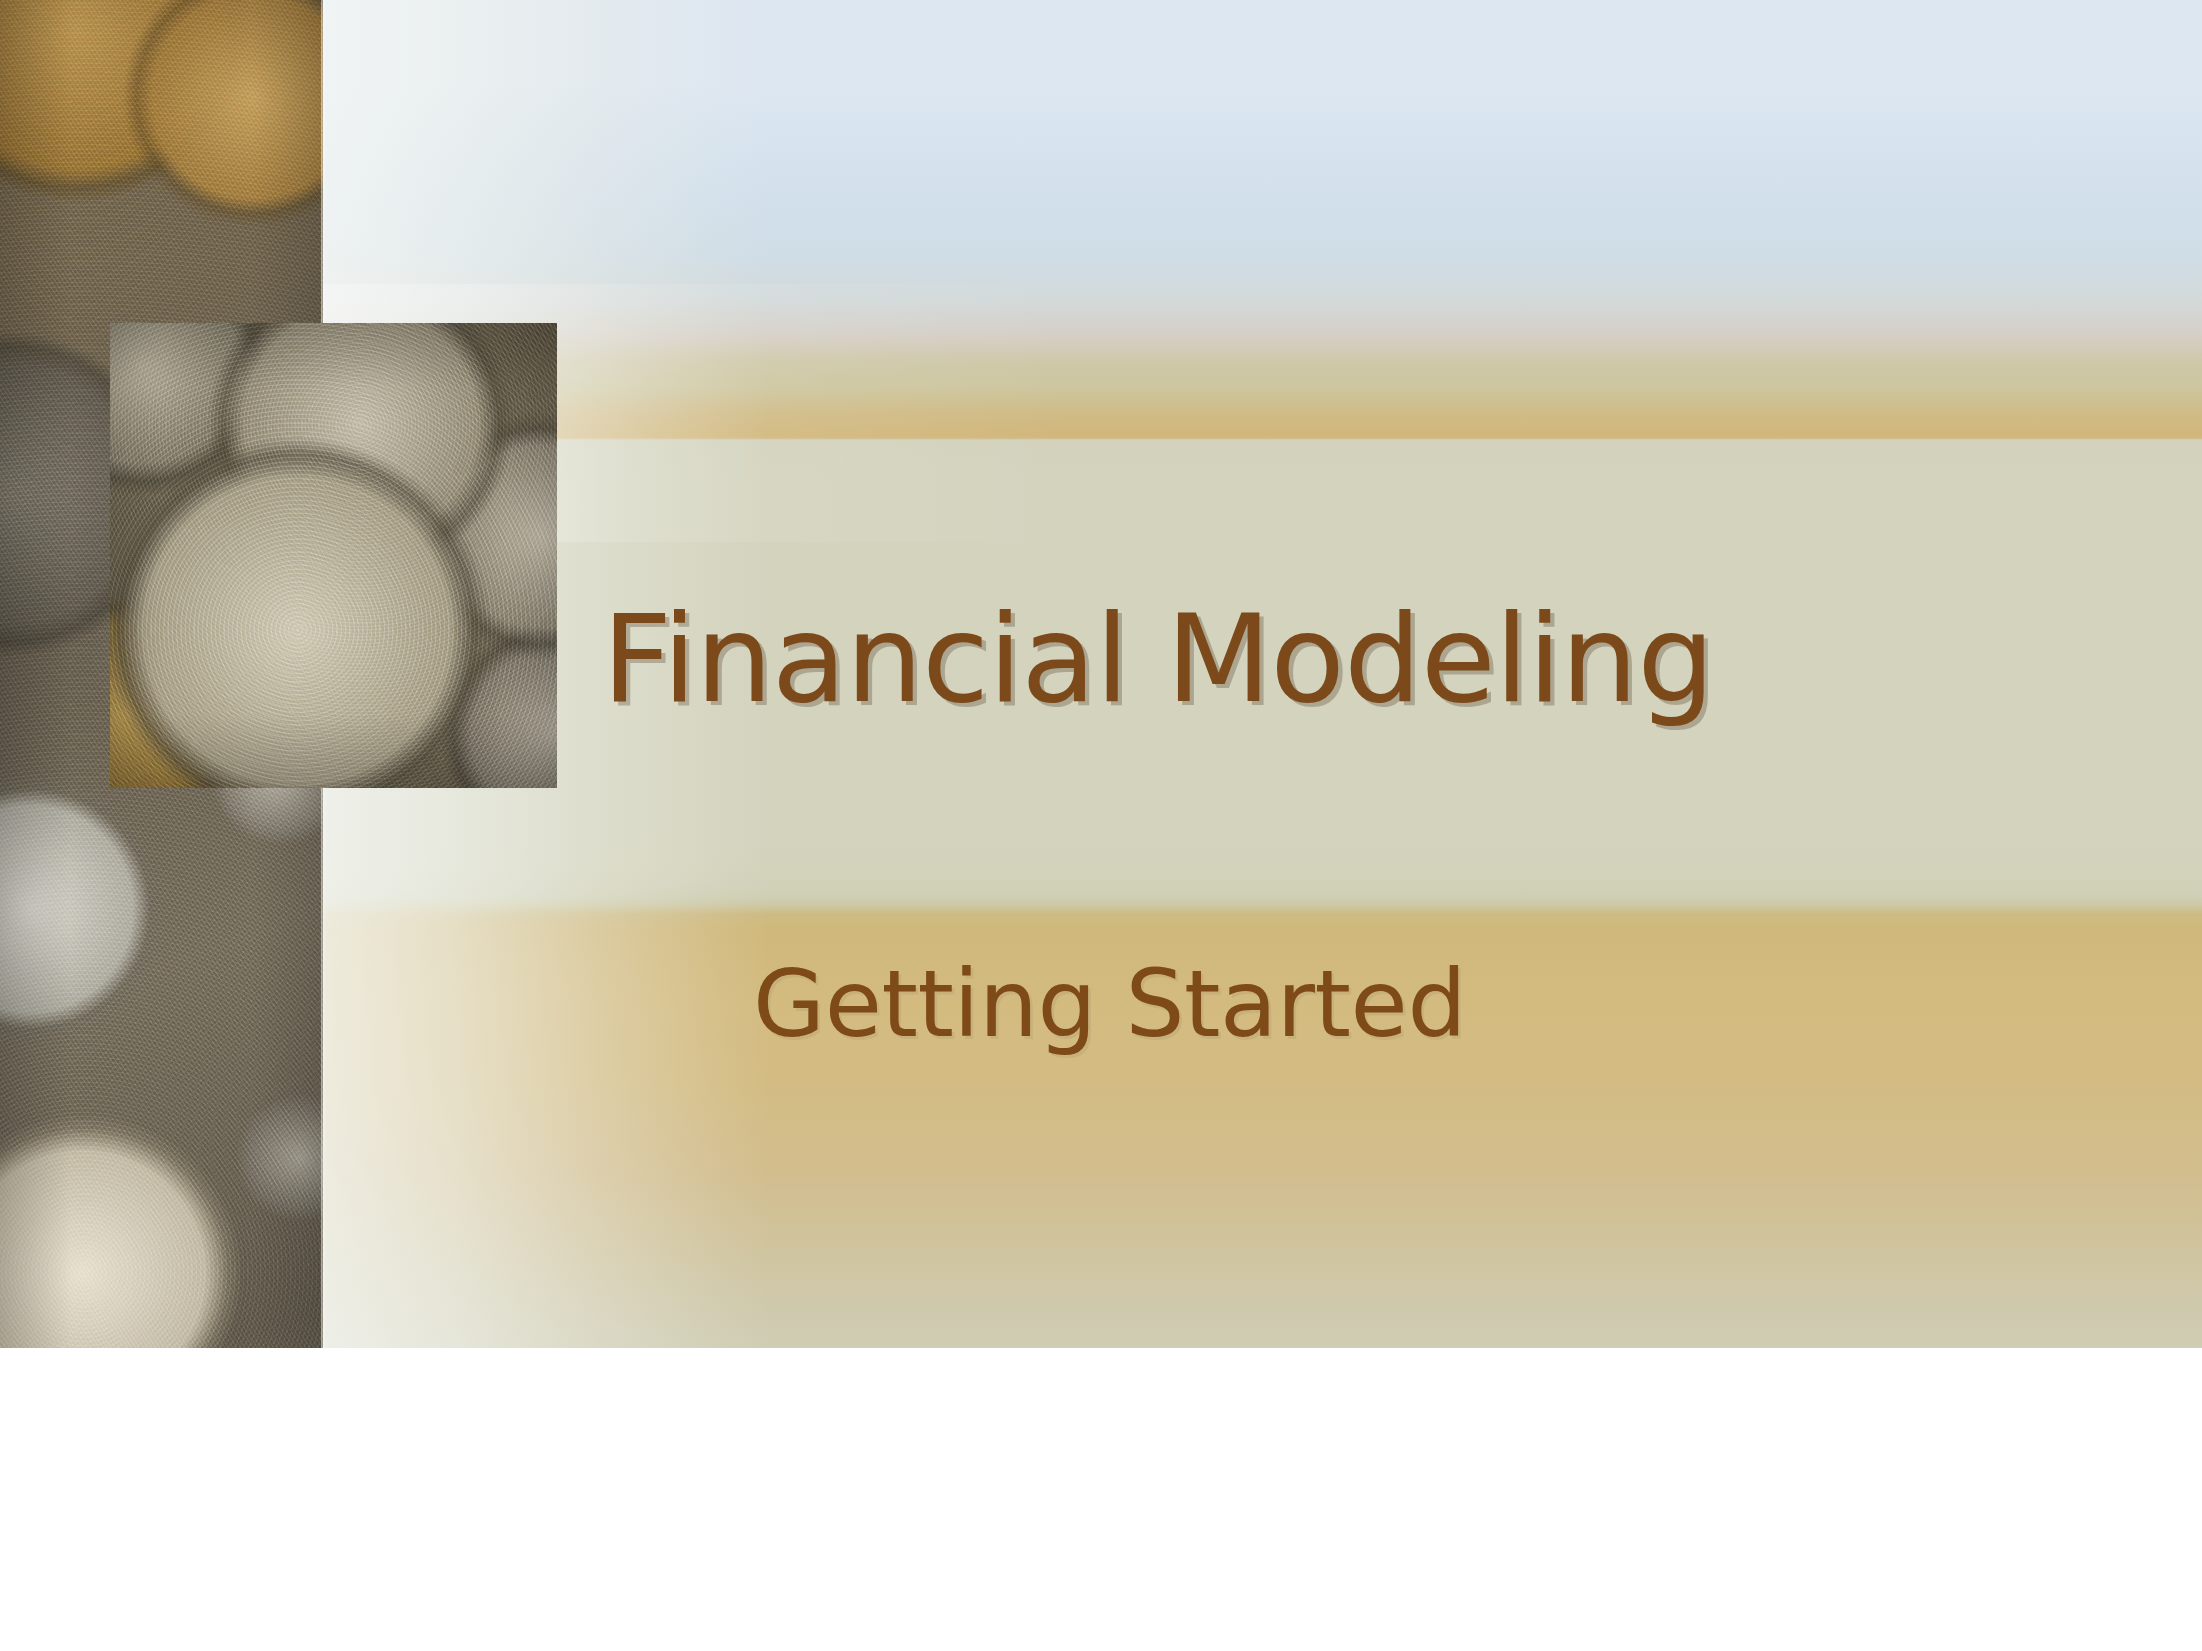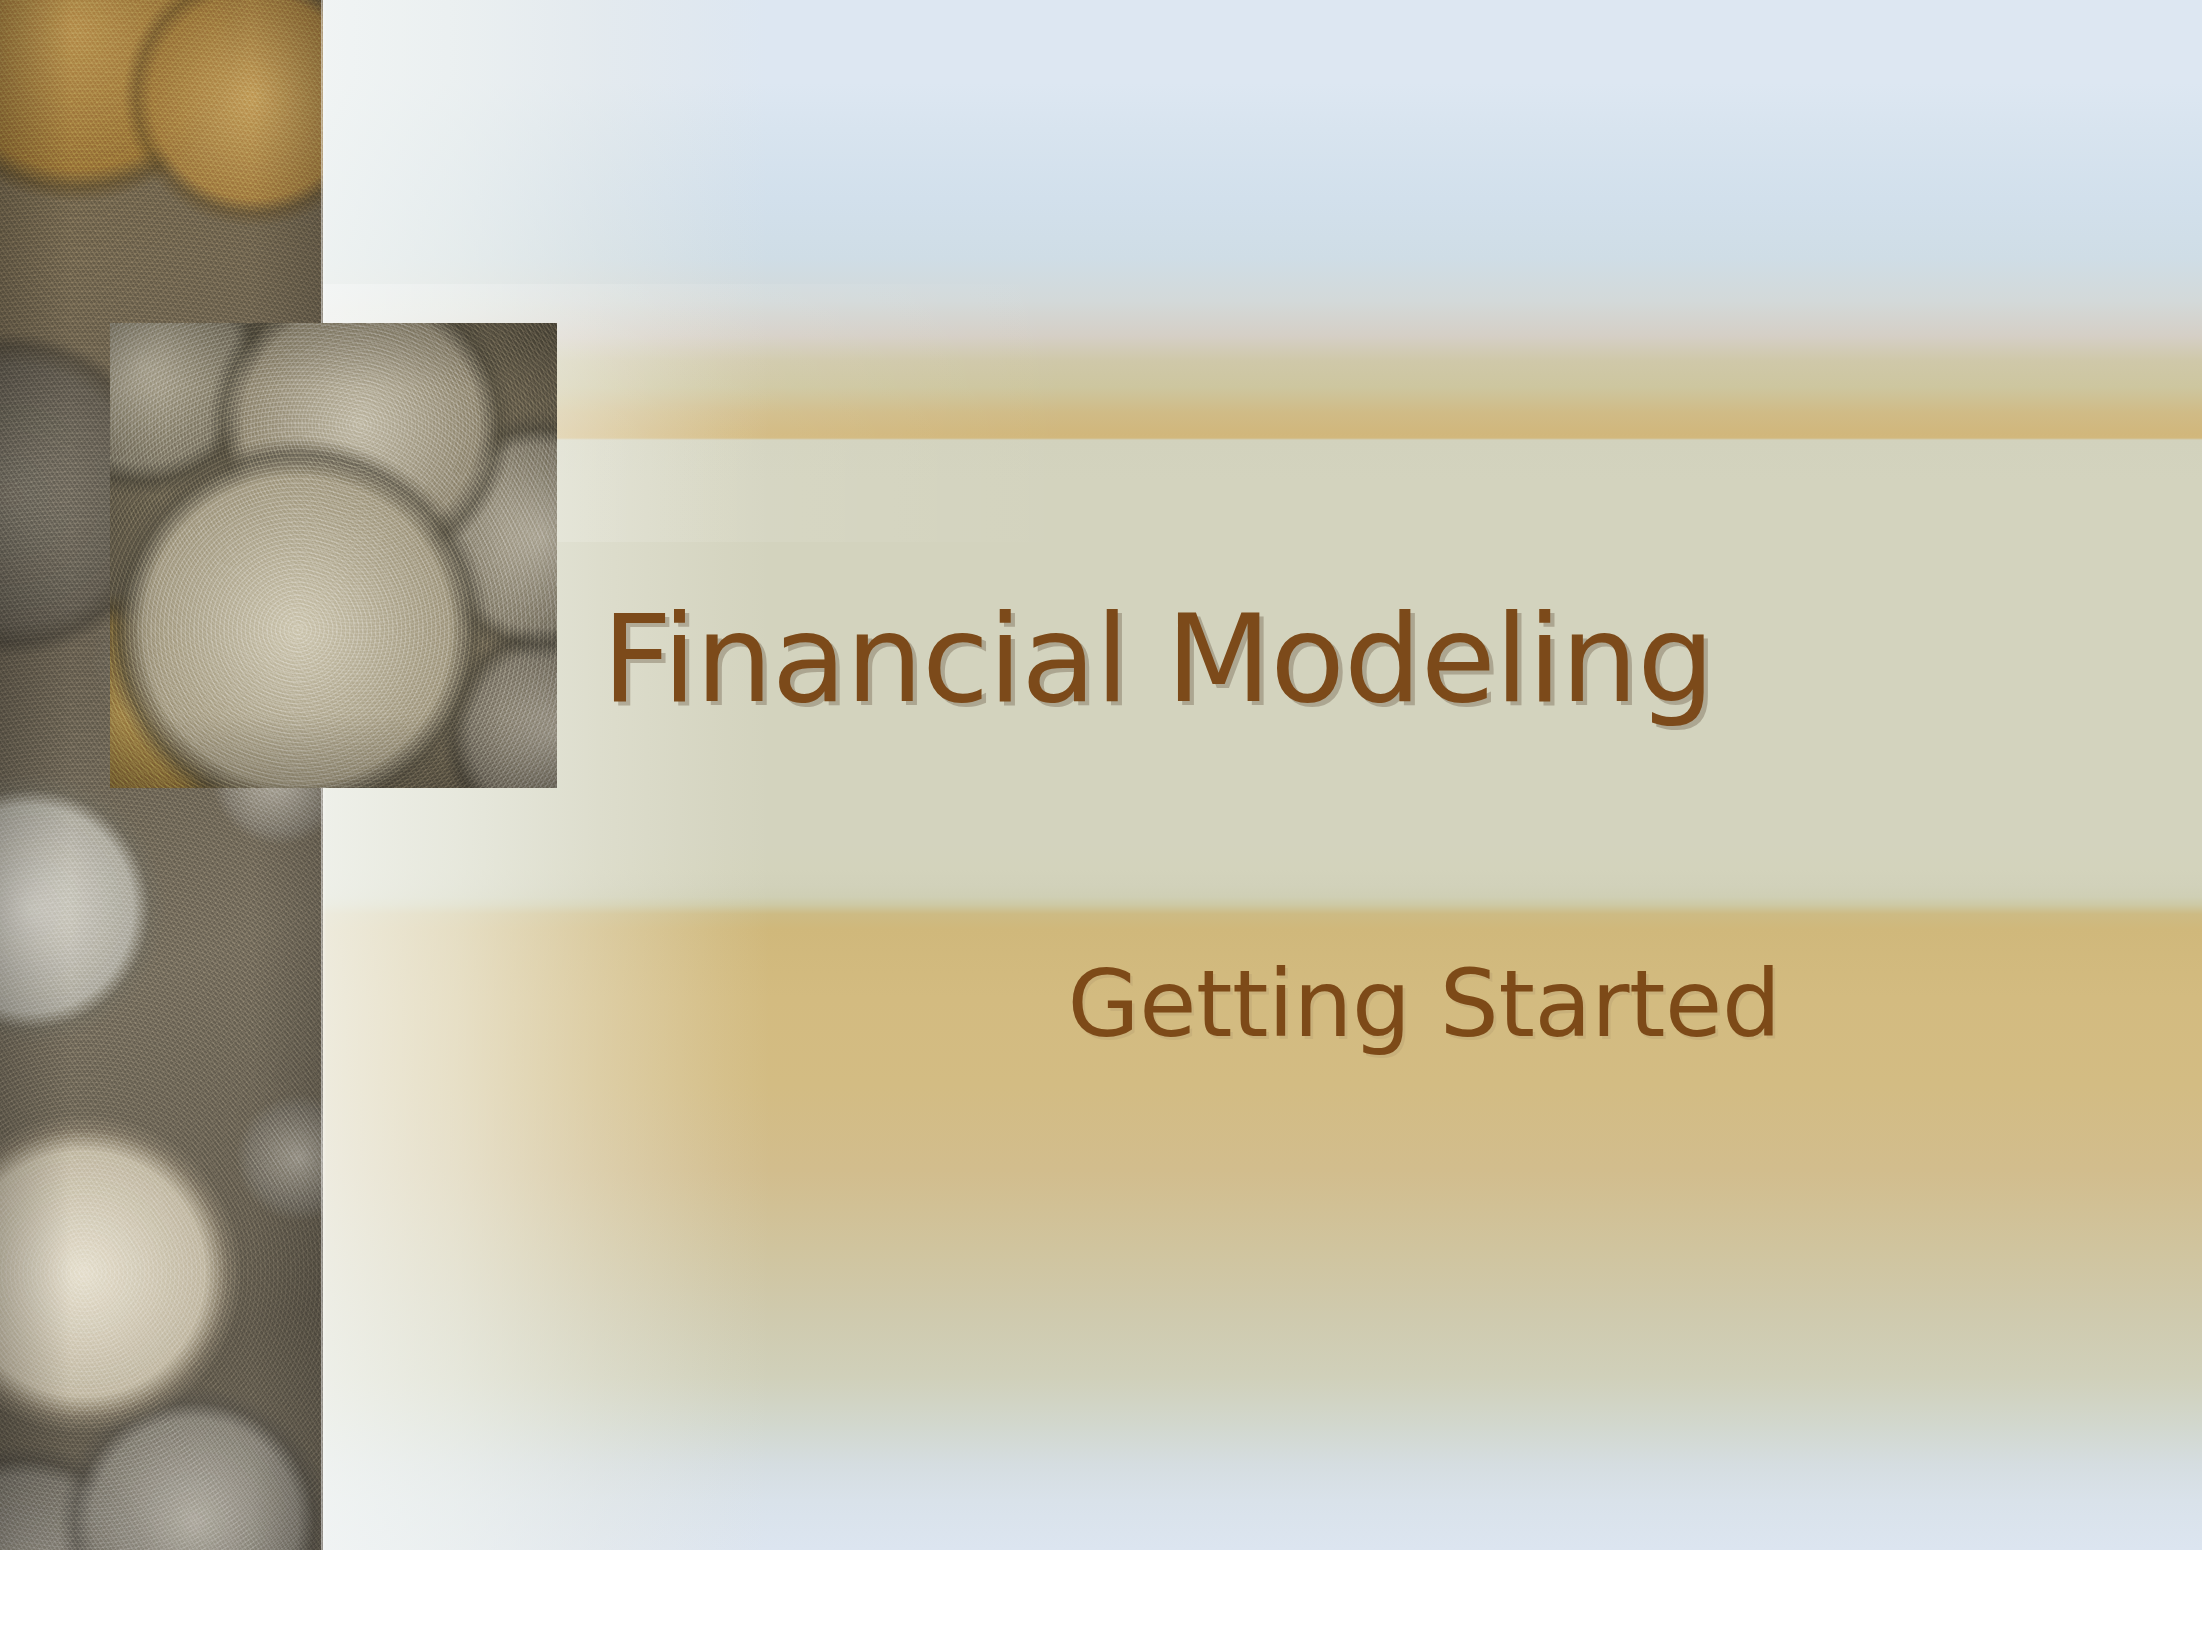--- a/index.html
+++ b/index.html
@@ -5,21 +5,21 @@
 <style>
   html, body {
     margin: 0;
     padding: 0;
     background: #ffffff;
   }
 
   #slide {
     position: relative;
     width: 2203px;
-    height: 1550px;
+    height: 1348px;
     overflow: hidden;
     font-family: "DejaVu Sans", sans-serif;
     background: #7dd3fc;
   }
 
   
   .bg-bands {
     position: absolute;
     inset: 0;
     background: linear-gradient(
@@ -243,21 +243,20 @@
   .slide-subtitle {
     margin: 0;
     font-family: "DejaVu Sans", sans-serif;
     font-size: 93px;
     line-height: 1.1;
     font-weight: 400;
     letter-spacing: -0.4px;
     color: #7d4a18;
     text-shadow: 2.6px 2.6px 0 rgba(186,160,112,0.40);
     white-space: nowrap;
-    text-align: center;
   }
 </style>
 </head>
 <body>
 
 <div id="slide">
 
   <div class="bg-bands"></div>
   <div class="bg-wash"></div>
   <div class="bg-sheen"></div>

